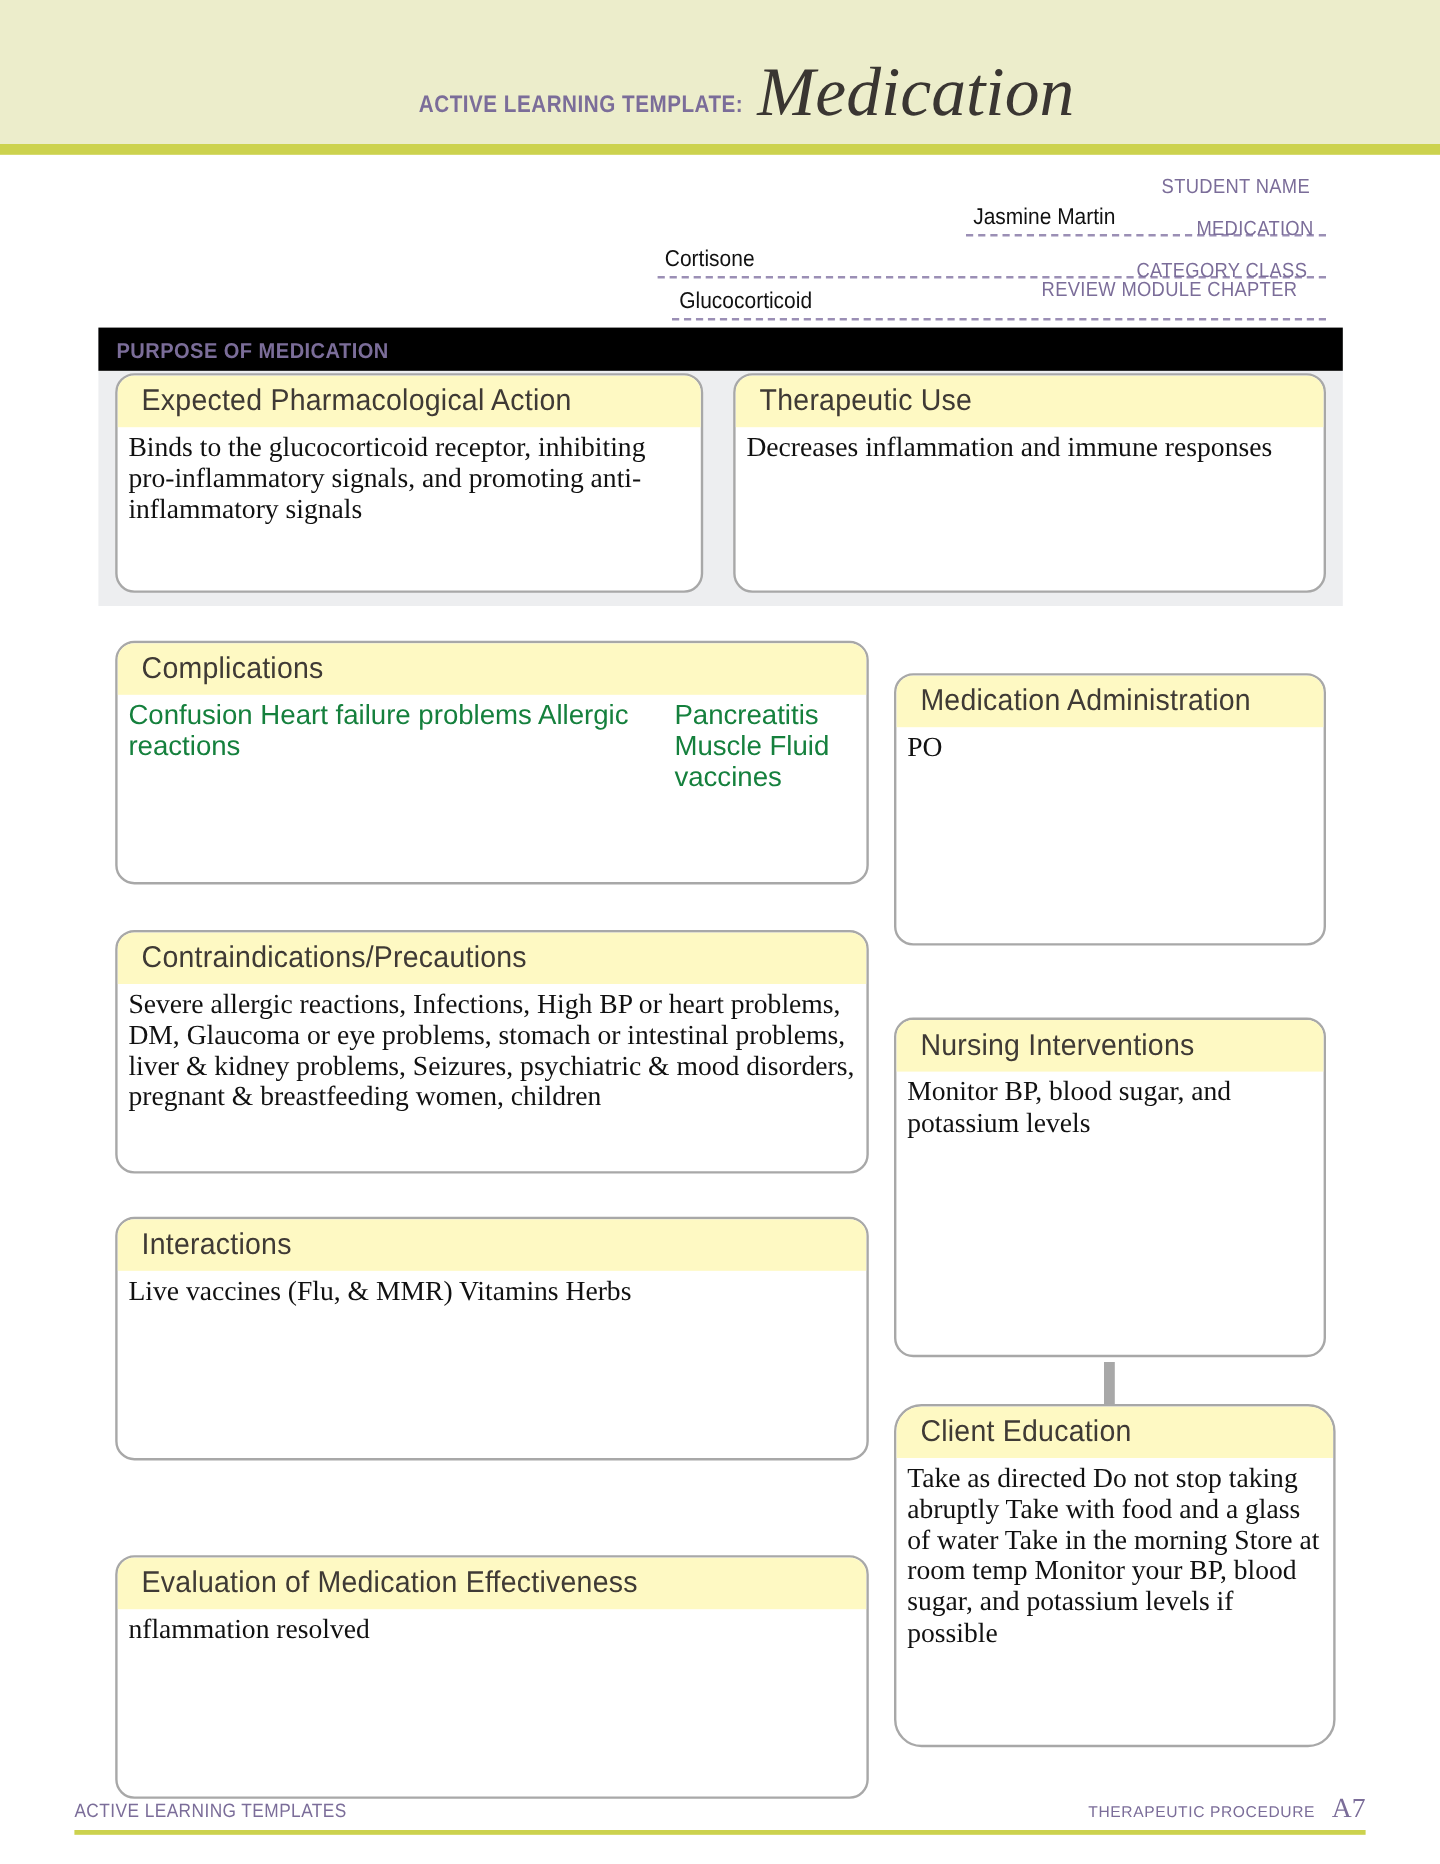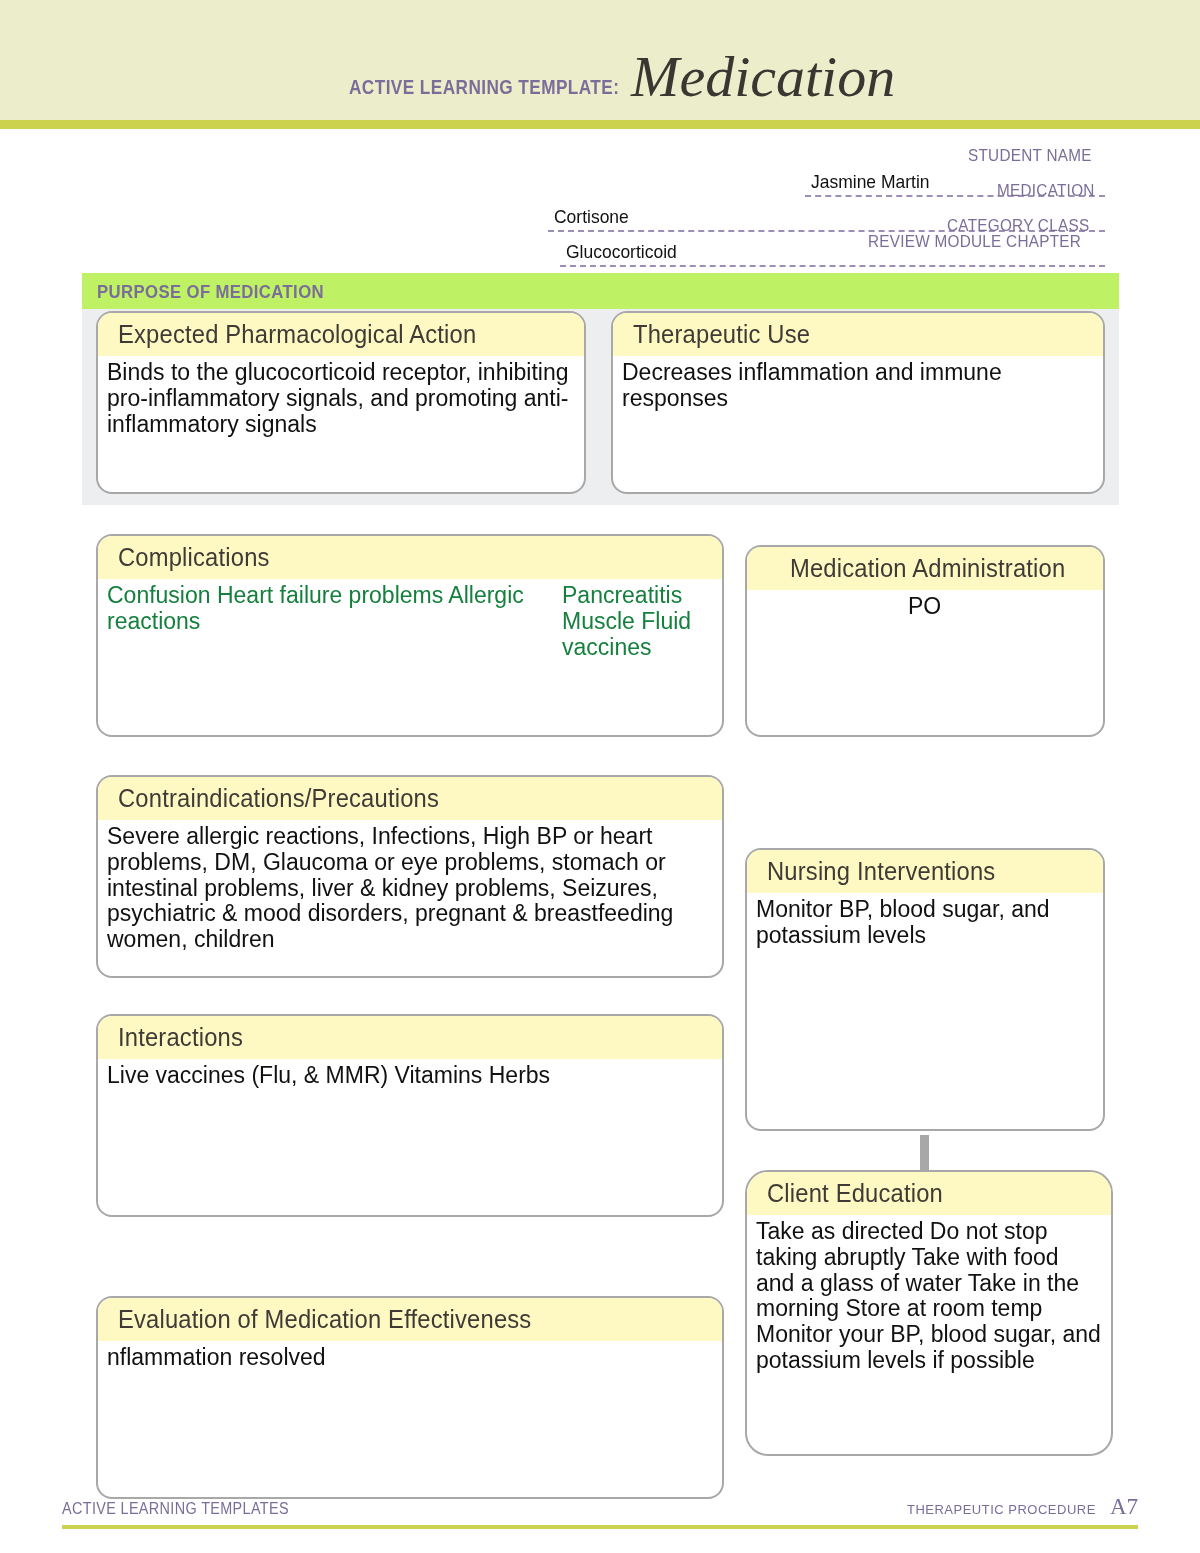--- a/index.html
+++ b/index.html
@@ -111,21 +111,21 @@
     left: 82px; top: 273px;
     width: 1037px;
     height: 232px;
     background: #edeef0;
   }
   .purpose-head {
     position: absolute;
     left: 0; top: 0;
     width: 1037px;
     height: 36px;
-    background: #bef264;
+    background: #000000;
   }
   .purpose-head-label {
     position: absolute;
     left: 15px;
     top: 9px;
     font-family: "Liberation Sans Narrow", "Liberation Sans", sans-serif;
     font-size: 18px;
     font-weight: 700;
     letter-spacing: 0.4px;
     color: #7b6d99;
@@ -153,21 +153,21 @@
     font-size: 25px;
     color: #3f3a35;
     letter-spacing: 0.2px;
     white-space: nowrap;
     transform: scaleX(0.95);
     transform-origin: left center;
     display: inline-block;
   }
   .card-body {
     padding: 4px 10px 8px 9px;
-    font-family: Liberation Sans, sans-serif;
+    font-family: Liberation Serif, serif;
     font-size: 23px;
     line-height: 1.12;
     color: #111;
   }
 
   
   .cols {
     display: flex;
     padding: 4px 10px 8px 9px;
     font-family: "Liberation Sans Narrow", "Liberation Sans", sans-serif;
@@ -326,21 +326,21 @@
 Herbs</div>
 </div>
 
 <div class="card" style="left:96px; top:1296px; width:628px; height:203px;">
   <div class="card-head">
     <span class="card-title">Evaluation of Medication Effectiveness</span>
   </div>
   <div class="card-body ln">nflammation resolved</div>
 </div>
 
-<div class="card" style="left:745px; top:545px; width:360px; height:192px;text-align:center;">
+<div class="card" style="left:745px; top:561px; width:360px; height:227px;">
   <div class="card-head">
     <span class="card-title">Medication Administration</span>
   </div>
   <div class="card-body ln">PO</div>
 </div>
 
 <div class="card" style="left:745px; top:848px; width:360px; height:283px;">
   <div class="card-head">
     <span class="card-title">Nursing Interventions</span>
   </div>

